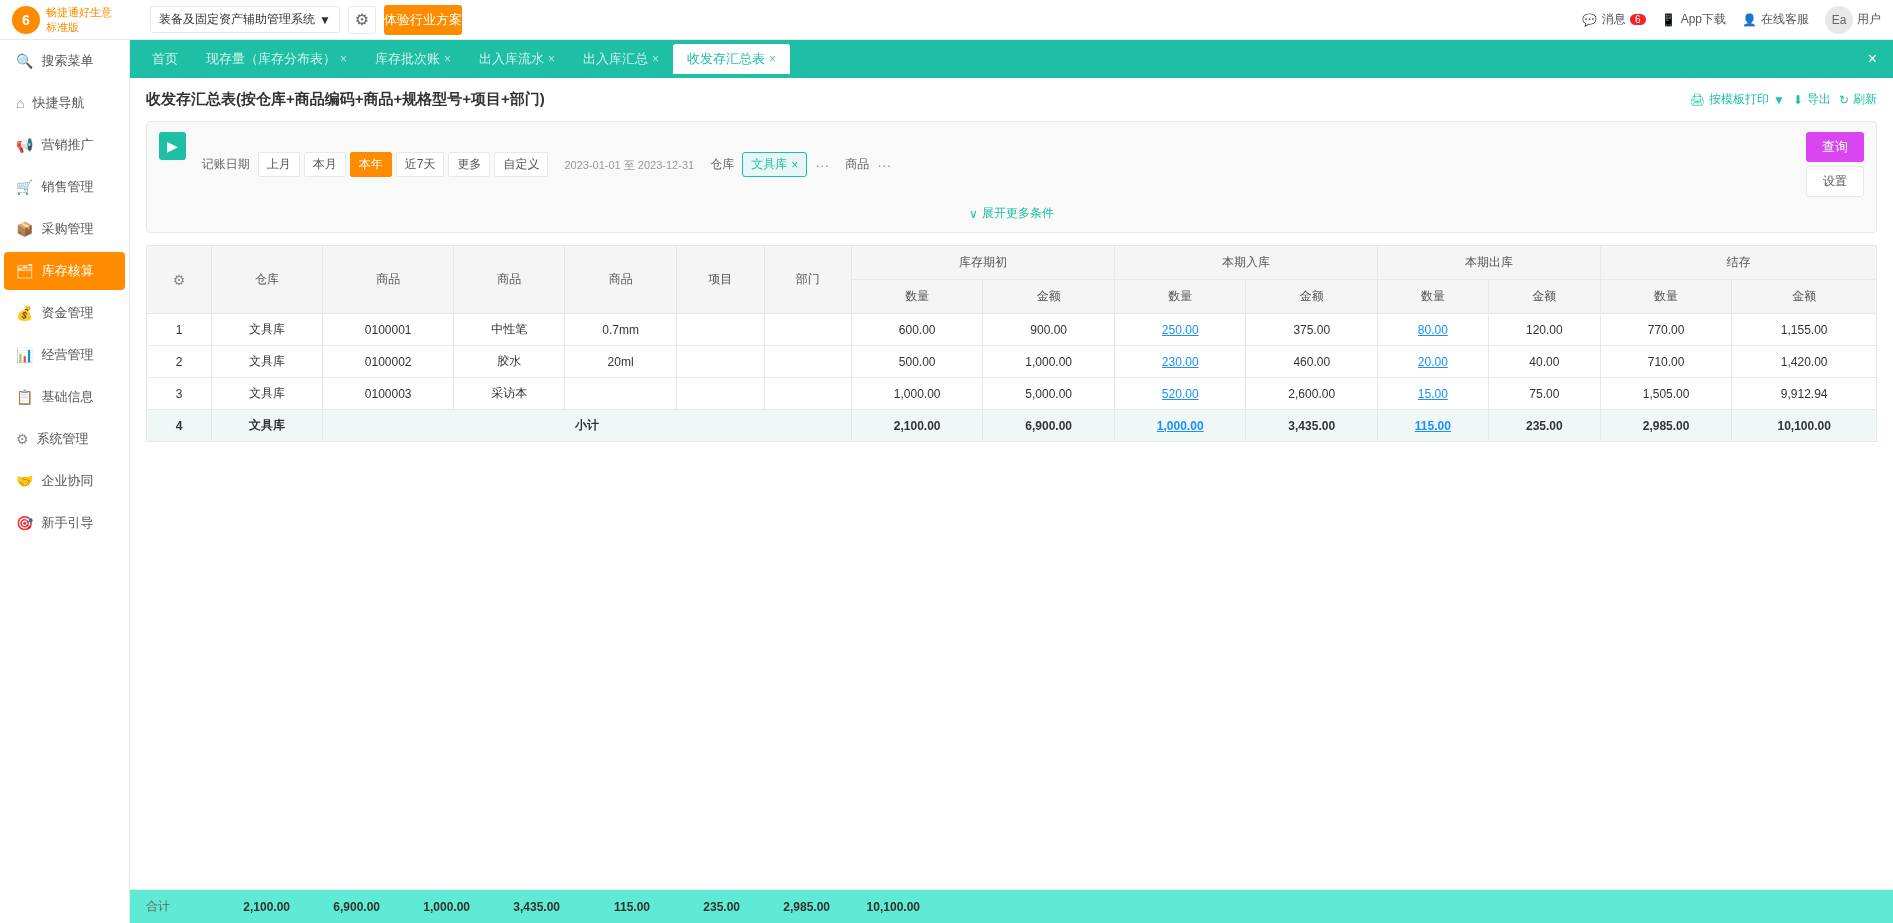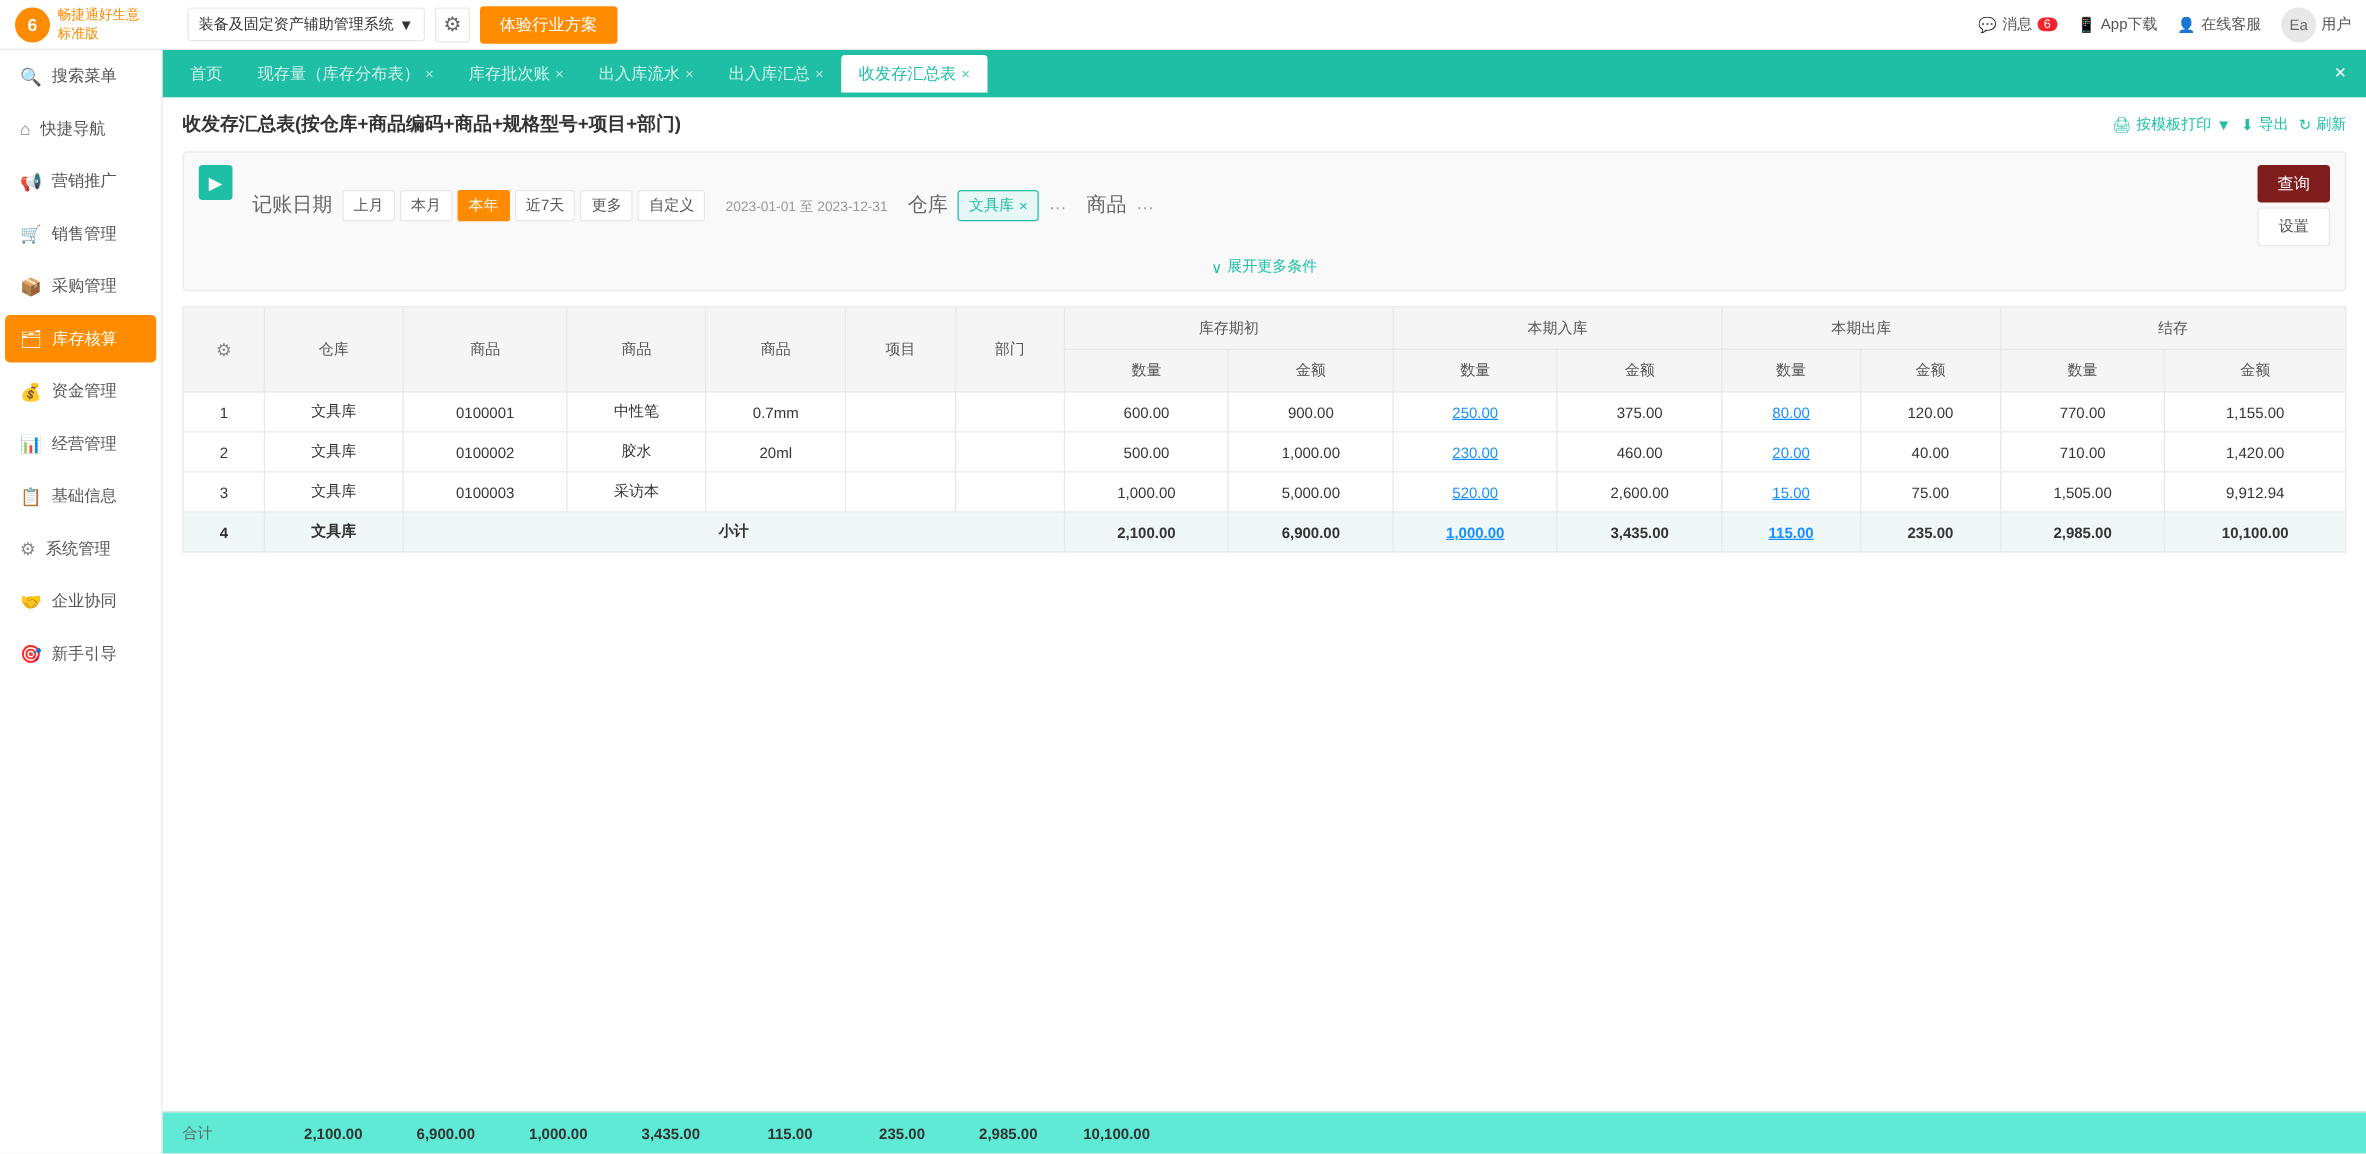--- a/index.html
+++ b/index.html
@@ -14,21 +14,21 @@
     .tab-bar { display: flex; align-items: center; background: #1ebfa5; height: 38px; flex-shrink: 0; padding: 0 8px; }
     .page-content { flex: 1; background: #fff; overflow: auto; padding: 12px 16px; }
 
     
     .logo-area { display: flex; align-items: center; gap: 6px; width: 130px; flex-shrink: 0; }
     .logo-icon { width: 28px; height: 28px; background: #ff8c00; border-radius: 50%; display: flex; align-items: center; justify-content: center; color: white; font-weight: bold; font-size: 14px; }
     .logo-text { font-size: 11px; color: #ff8c00; line-height: 1.3; }
     .app-title-area { display: flex; align-items: center; gap: 8px; margin-left: 8px; }
     .app-title-dropdown { display: flex; align-items: center; gap: 4px; cursor: pointer; padding: 4px 8px; border: 1px solid #e8e8e8; border-radius: 3px; }
     .gear-btn { width: 28px; height: 28px; display: flex; align-items: center; justify-content: center; cursor: pointer; color: #666; font-size: 16px; border: 1px solid #e8e8e8; border-radius: 3px; }
-    .trial-btn { background: #ff8c00; color: white; border: none; padding: 6px 16px; border-radius: 3px; cursor: pointer; font-size: 13px; }
+    .trial-btn { background: #ff8c00; color: white; border: none; padding: 6px 0; border-radius: 3px; cursor: pointer; font-size: 13px; }
     .top-right { margin-left: auto; display: flex; align-items: center; gap: 16px; }
     .top-right-item { display: flex; align-items: center; gap: 4px; cursor: pointer; color: #555; font-size: 12px; }
     .badge { background: #f5222d; color: white; border-radius: 8px; padding: 0 4px; font-size: 10px; min-width: 16px; text-align: center; }
     .user-avatar { width: 28px; height: 28px; background: #e8e8e8; border-radius: 50%; display: flex; align-items: center; justify-content: center; color: #666; }
     .sidebar-item { display: flex; align-items: center; gap: 8px; padding: 10px 12px; cursor: pointer; color: #555; font-size: 13px; border-radius: 4px; margin: 2px 4px; }
     .sidebar-item.active { background: #ff8c00; color: white; }
     .sidebar-item.active .sidebar-icon { color: white; }
     .sidebar-icon { font-size: 14px; color: #888; }
 
     
@@ -41,30 +41,30 @@
     .page-header { display: flex; align-items: center; justify-content: space-between; margin-bottom: 12px; }
     .page-title { font-size: 15px; font-weight: bold; color: #333; }
     .header-actions { display: flex; align-items: center; gap: 8px; }
     .action-btn { display: flex; align-items: center; gap: 4px; cursor: pointer; color: #1ebfa5; font-size: 12px; border: none; background: none; }
 
     
     .filter-area { background: #f9f9f9; border: 1px solid #e8e8e8; border-radius: 4px; padding: 10px 12px; margin-bottom: 12px; }
     .filter-row { display: flex; align-items: center; gap: 16px; flex-wrap: wrap; }
     .filter-toggle { background: #1ebfa5; color: white; border: none; padding: 6px 8px; cursor: pointer; border-radius: 3px; font-size: 14px; flex-shrink: 0; align-self: flex-start; }
     .filter-group { display: flex; align-items: center; gap: 8px; }
-    .filter-label { color: #666; font-size: 16px; }
+    .filter-label { color: #666; font-size: 12px; }
     .date-shortcuts { display: flex; gap: 4px; }
     .date-btn { padding: 3px 8px; border: 1px solid #e8e8e8; border-radius: 2px; cursor: pointer; font-size: 12px; color: #555; background: white; }
     .date-btn.active { background: #ff8c00; color: white; border-color: #ff8c00; }
     .date-range { font-size: 11px; color: #999; margin-top: 2px; }
     .filter-tag { display: flex; align-items: center; gap: 4px; background: #e6f7f5; border: 1px solid #1ebfa5; border-radius: 3px; padding: 3px 8px; color: #1ebfa5; font-size: 12px; }
     .filter-tag-close { cursor: pointer; font-size: 12px; }
     .filter-more { color: #999; cursor: pointer; font-size: 14px; }
     .filter-expand { display: flex; align-items: center; justify-content: center; margin-top: 8px; cursor: pointer; color: #1ebfa5; font-size: 12px; gap: 4px; }
-    .query-btn { background: #7f1d1d; color: white; border: none; padding: 6px 16px; border-radius: 3px; cursor: pointer; font-size: 13px; }
+    .query-btn { background: #d946ef; color: white; border: none; padding: 6px 16px; border-radius: 3px; cursor: pointer; font-size: 13px; }
     .setting-btn { background: white; border: 1px solid #e8e8e8; padding: 6px 12px; border-radius: 3px; cursor: pointer; font-size: 12px; color: #555; }
 
     
     .data-table { width: 100%; border-collapse: collapse; font-size: 12px; }
     .data-table th { background: #f5f5f5; border: 1px solid #e8e8e8; padding: 8px 10px; color: #555; font-weight: normal; text-align: center; }
     .data-table td { border: 1px solid #e8e8e8; padding: 7px 10px; text-align: center; }
     .data-table .subtotal-row td { font-weight: bold; background: #f0f8f7; }
     .th-group { text-align: center; background: #e8f5f4; }
     .num-link { color: #1890ff; text-decoration: underline; cursor: pointer; }
     .table-gear { color: #888; cursor: pointer; font-size: 14px; }

